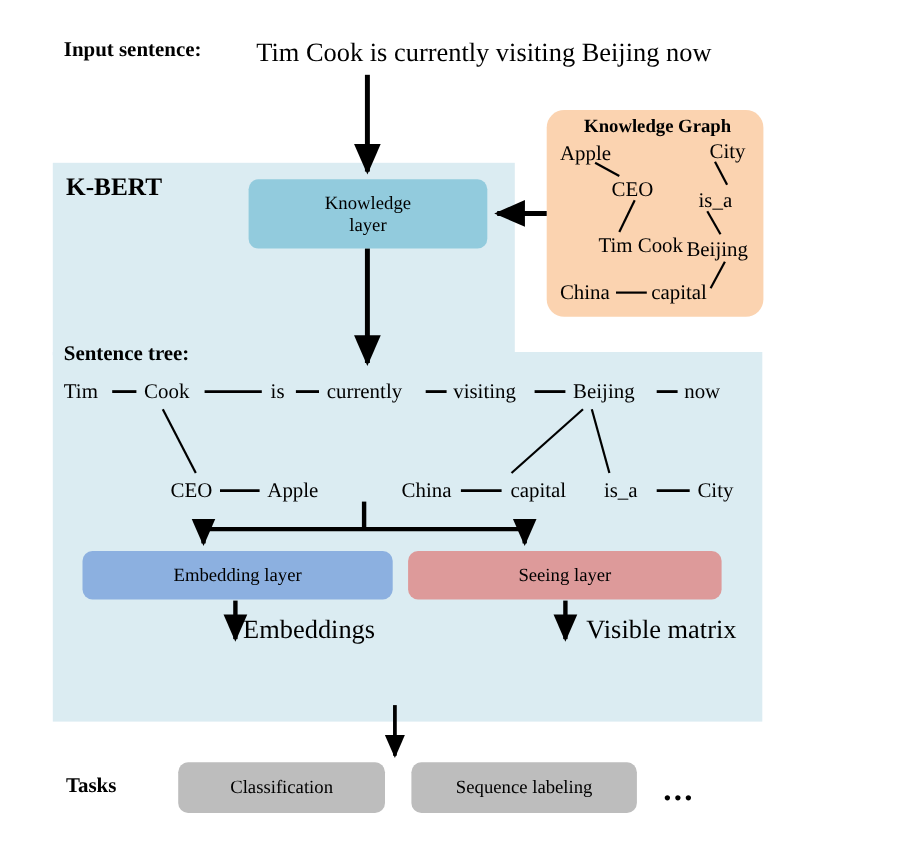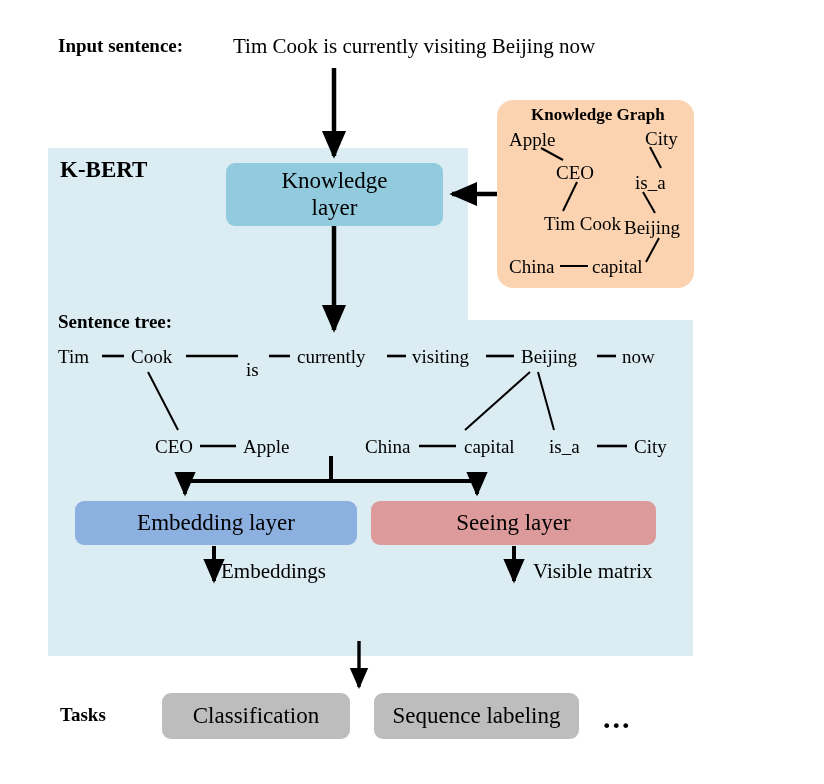--- a/index.html
+++ b/index.html
@@ -19,31 +19,31 @@
   .abs { position: absolute; }
 
   
   .label-bold {
     font-weight: bold;
     font-size: 19px;
     line-height: 1;
     white-space: nowrap;
   }
   .plain {
-    font-size: 21px;
+    font-size: 24px;
     line-height: 1;
     white-space: nowrap;
   }
   .node-text {
     font-size: 19px;
     line-height: 1;
     white-space: nowrap;
   }
   .box-text {
-    font-size: 23px;
+    font-size: 17px;
     line-height: 1.15;
     white-space: nowrap;
     text-align: center;
   }
 
   
   .kbert-panel-top {
     background: #dbecf2;
     left: 48px;
     top: 148px;
@@ -142,21 +142,21 @@
     <div class="box-text">
       <div>Knowledge</div>
       <div>layer</div>
     </div>
   </div>
 
   <div class="abs label-bold" style="left:58px; top:312px;">Sentence tree:</div>
 
   <div class="abs node-text" style="left:58px;  top:347px;">Tim</div>
   <div class="abs node-text" style="left:131px; top:347px;">Cook</div>
-  <div class="abs node-text" style="left:246px; top:347px;margin-top:13px;">is</div>
+  <div class="abs node-text" style="left:246px; top:347px;">is</div>
   <div class="abs node-text" style="left:297px; top:347px;text-align:right;">currently</div>
   <div class="abs node-text" style="left:412px; top:347px;">visiting</div>
   <div class="abs node-text" style="left:521px; top:347px;">Beijing</div>
   <div class="abs node-text" style="left:622px; top:347px;">now</div>
 
   <div class="abs node-text" style="left:155px; top:437px;">CEO</div>
   <div class="abs node-text" style="left:243px; top:437px;">Apple</div>
   <div class="abs node-text" style="left:365px; top:437px;">China</div>
   <div class="abs node-text" style="left:464px; top:437px;">capital</div>
   <div class="abs node-text" style="left:549px; top:437px;">is_a</div>

